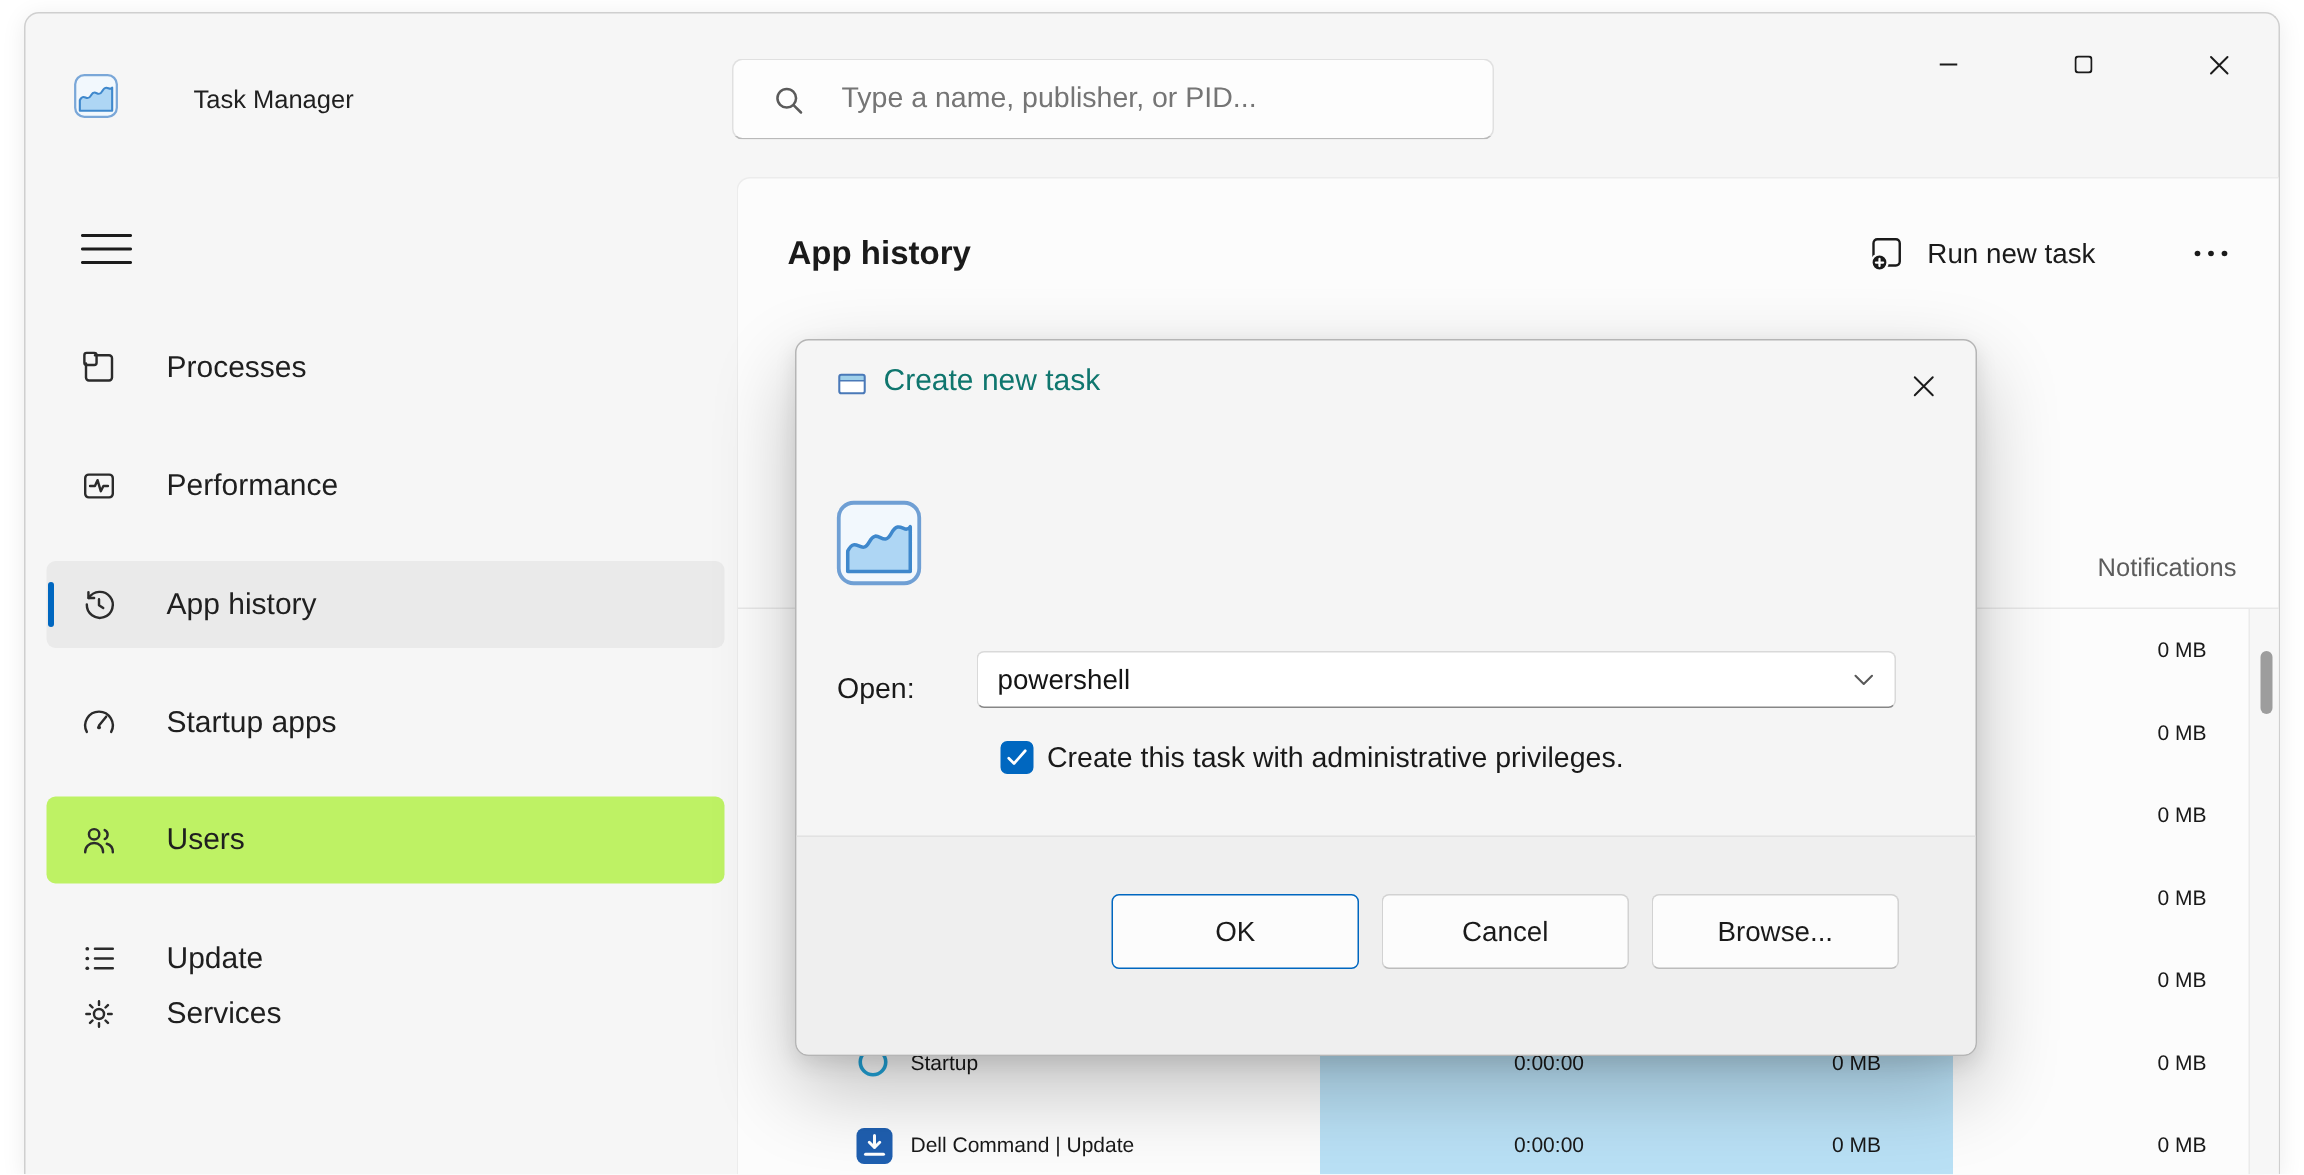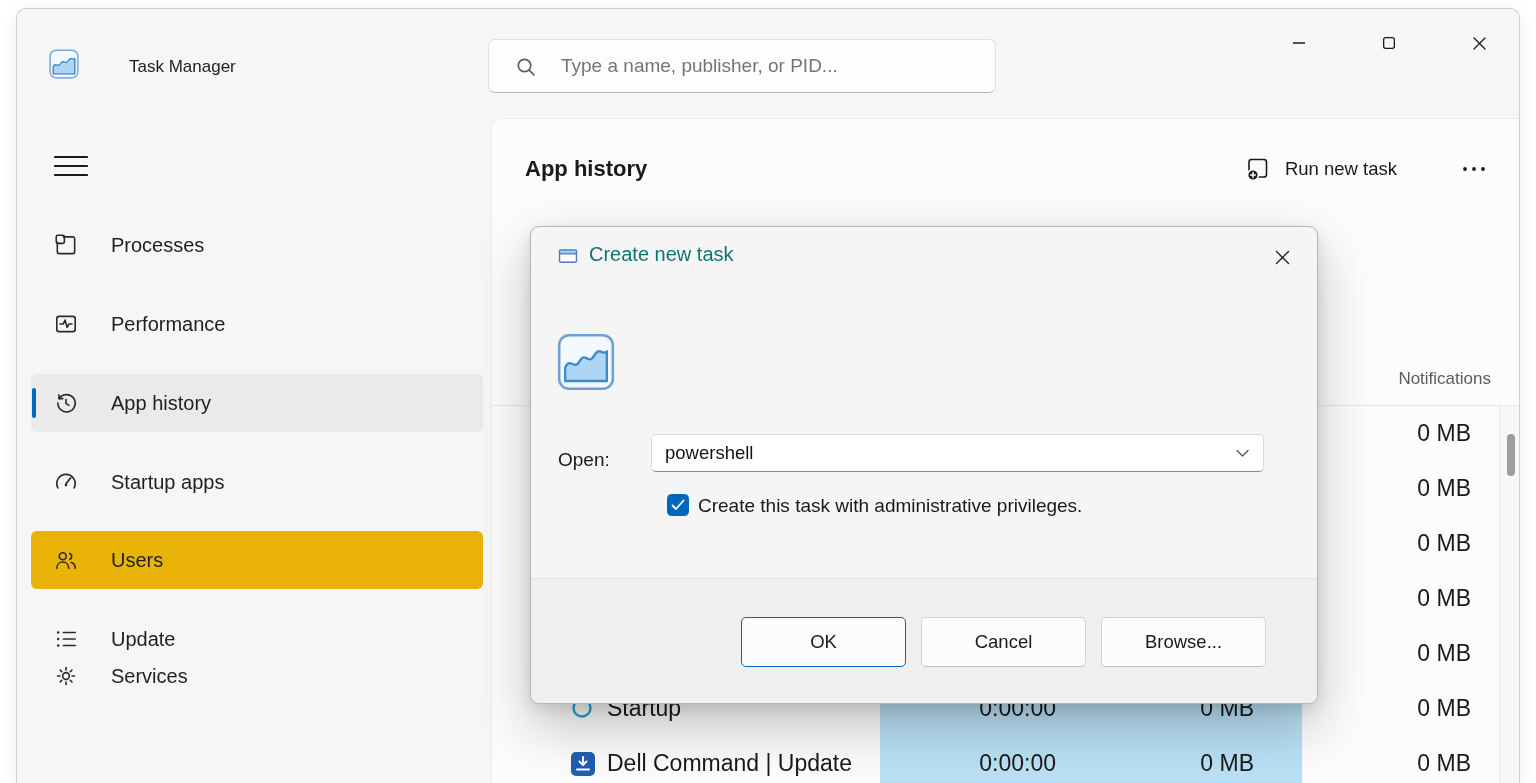--- a/index.html
+++ b/index.html
@@ -31,21 +31,21 @@
   
   .hamburger { position:absolute; left:34px; top:143px; width:40px; height:28px;
                display:flex; align-items:center; justify-content:center; border-radius:5px; }
 
   .nav-item { position:absolute; left:14px; width:452px; height:58px;
               display:flex; align-items:center; padding-left:22px; gap:32px;
               border-radius:6px; cursor:default; }
   .nav-item .icn { width:26px; height:26px; flex:0 0 26px; }
   .nav-item .lbl { font-size:20px; color:#1f1f1f; }
   .nav-item.selected { background:#eaeaea; }
-  .nav-item.hovered  { background:#eab308; }
+  .nav-item.hovered  { background:#bef264; }
   .accent-bar { position:absolute; left:1px; top:14px; width:4px; height:30px;
                 border-radius:2px; background:#0067c0; }
   .n0{top:207px}.n1{top:286px}.n2{top:365px}.n3{top:444px}.n4{top:522px}.n5{top:601px}.n6{top:638px}
 
   
   .content { position:absolute; left:474px; top:109px; width:1030px; height:666px;
              background:#fcfcfc; border-top-left-radius:9px;
              border-top:1px solid #ececec; border-left:1px solid #ececec; overflow:hidden; }
 
   .page-title { position:absolute; left:33px; top:37px; font-size:22px; font-weight:600; color:#1a1a1a; }
@@ -56,21 +56,21 @@
   .more-btn { position:absolute; right:30px; top:37px; width:34px; height:26px;
               display:flex; align-items:center; justify-content:center; border-radius:5px; }
 
   .col-head { position:absolute; top:250px; right:30px; font-size:17px; color:#5c5c5c; }
   .table-divider { position:absolute; left:0; right:0; top:286px; height:1px; background:#e8e8e8; }
 
   .blue-col { position:absolute; left:388px; top:287px; width:422px; bottom:0; background:#b9e0f5; }
 
   .row { position:absolute; left:0; right:22px; height:55px; }
   .r0{top:287px}.r1{top:342px}.r2{top:397px}.r3{top:452px}.r4{top:507px}.r5{top:562px}.r6{top:617px}
-  .cell { position:absolute; top:0; line-height:55px; font-size:23px; color:#191919; white-space:nowrap; }
+  .cell { position:absolute; top:0; line-height:55px; font-size:14px; color:#191919; white-space:nowrap; }
   .cell.name  { left:115px; }
   .cell.cpu   { right:443px; }
   .cell.net   { right:245px; }
   .cell.notif { right:28px; }
   .row .app-icn { position:absolute; left:78px; top:50%; transform:translateY(-50%);
                   width:26px; height:26px; }
 
   .scrollbar { position:absolute; right:0; top:287px; bottom:0; width:22px;
                background:#f7f7f7; border-left:1px solid #ebebeb; }
   .scroll-thumb { position:absolute; left:7px; top:28px; width:8px; height:42px;
@@ -97,21 +97,21 @@
   .combo input { position:absolute; left:0; top:0; width:calc(100% - 40px); height:100%;
                  border:none; outline:none; background:transparent; padding-left:13px;
                  font-family:"Liberation Sans", sans-serif; font-size:18.5px; color:#141414; }
   .combo .chev { position:absolute; right:13px; top:14px; width:14px; height:10px; }
 
   .chkbox { position:absolute; left:136px; top:267px; width:22px; height:22px;
             border-radius:4.5px; background:#0067c0; border:1px solid #0067c0;
             display:flex; align-items:center; justify-content:center; }
   .chk-lbl { position:absolute; left:167px; top:268px; font-size:19px; color:#191919; }
 
-  .dlg-footer { position:absolute; left:0; right:0; bottom:0; height:125px;
+  .dlg-footer { position:absolute; left:0; right:0; bottom:0; height:146px;
                 background:#efefef; border-top:1px solid #e2e2e2; }
   .btn { position:absolute; top:38px; width:165px; height:50px; border-radius:5px;
          background:#fcfcfc; border:1px solid #d2d2d2; border-bottom-color:#bcbcbc;
          font-family:"Liberation Sans", sans-serif; font-size:18.5px; color:#1a1a1a;
          display:flex; align-items:center; justify-content:center; }
   .btn-ok { left:210px; border:1px solid #0067c0; }
   .btn-cancel { left:390px; }
   .btn-browse { left:570px; }
 
   svg { display:block; }

